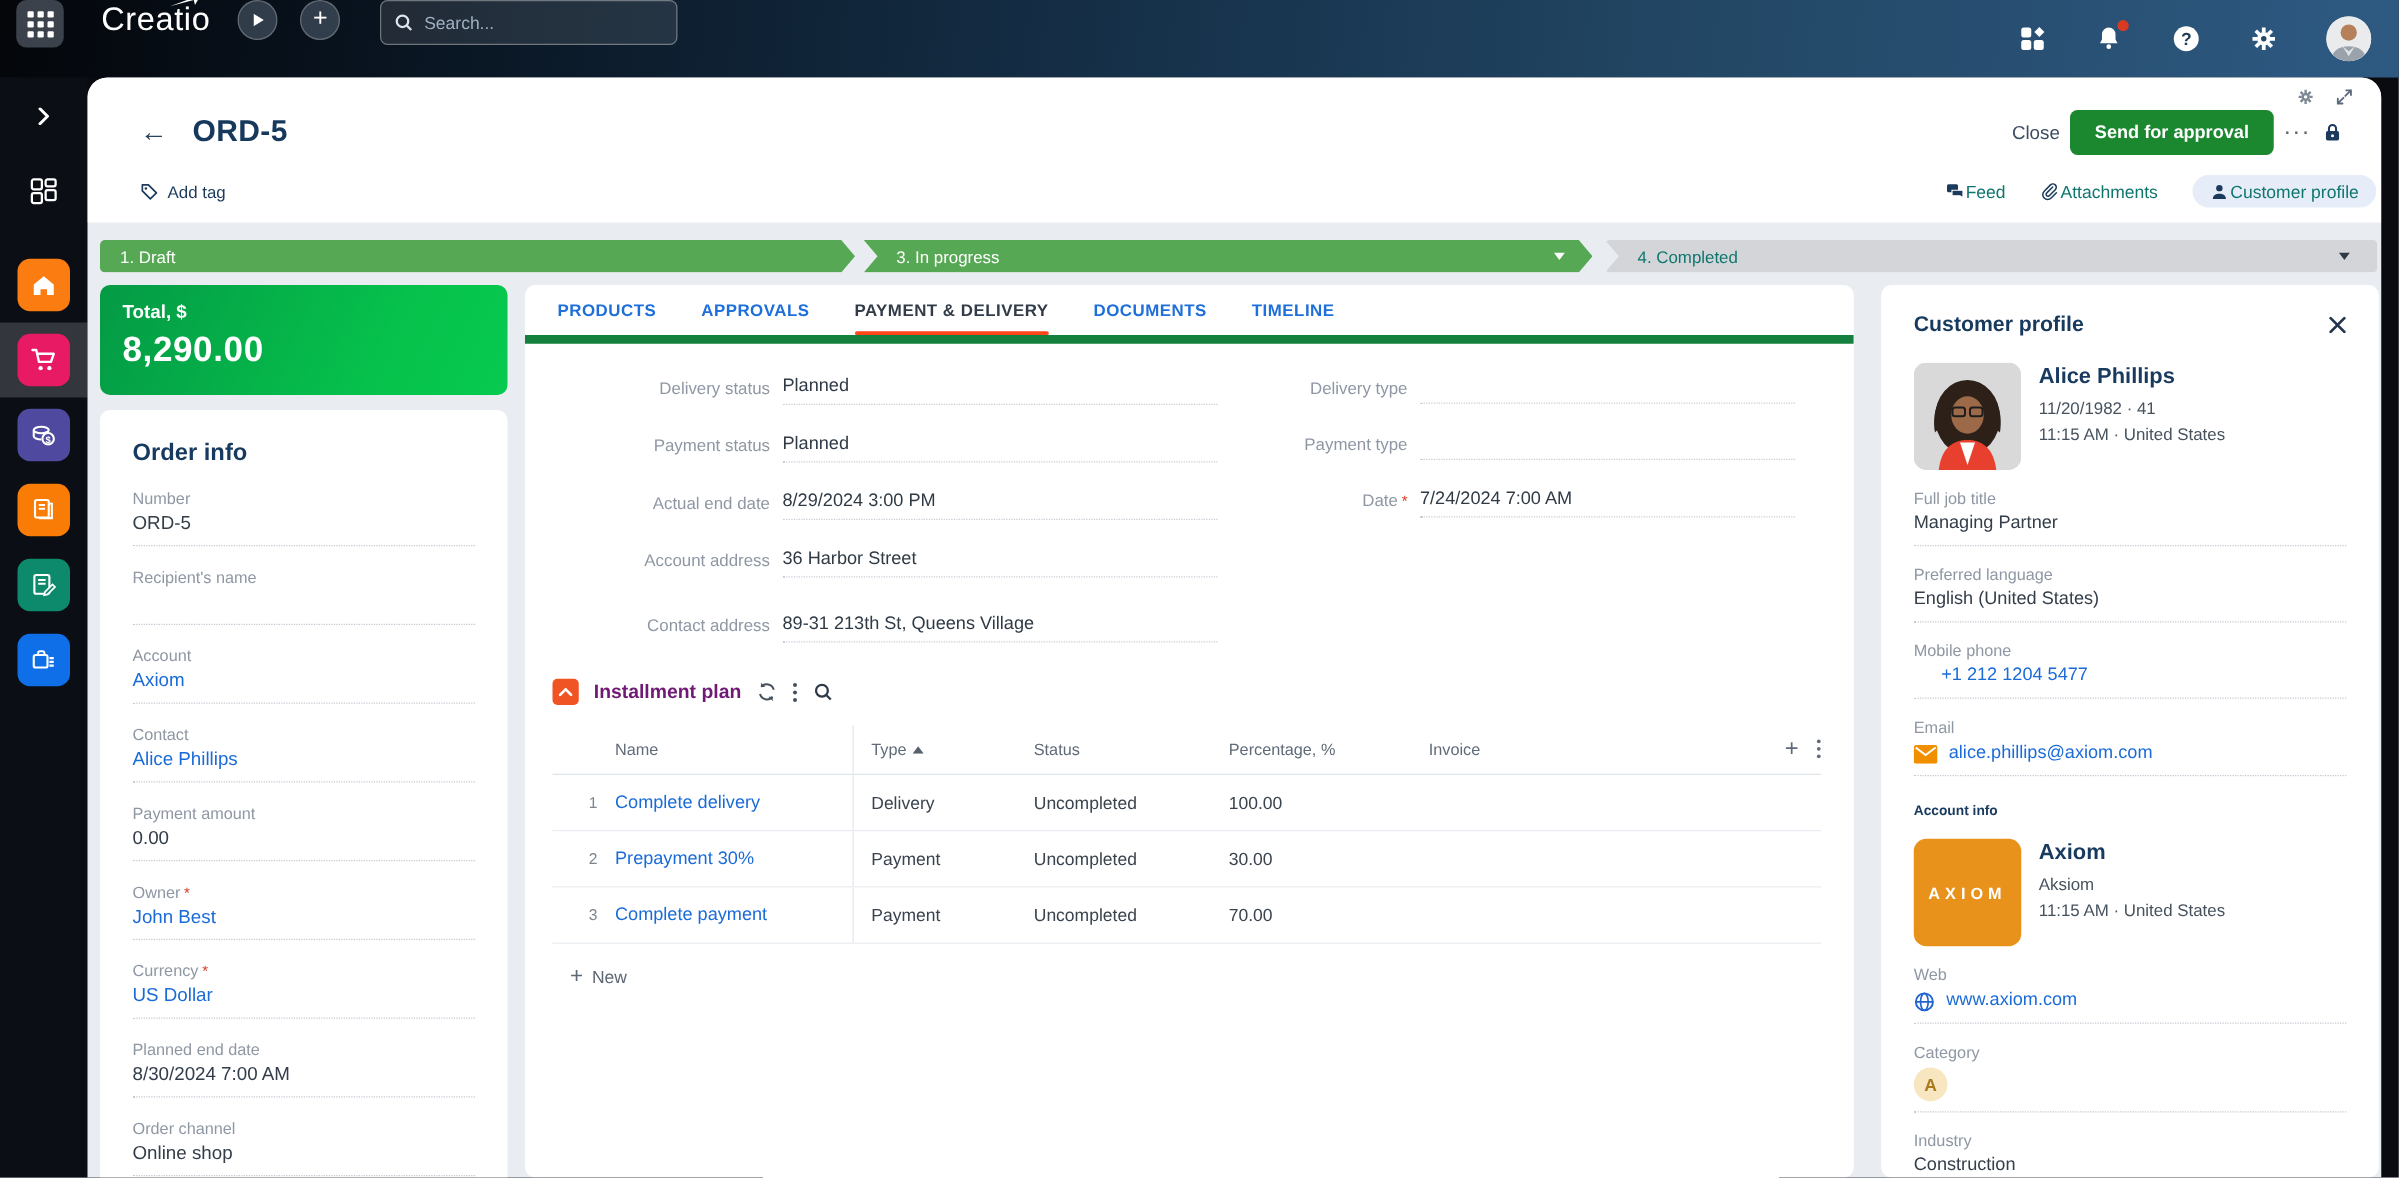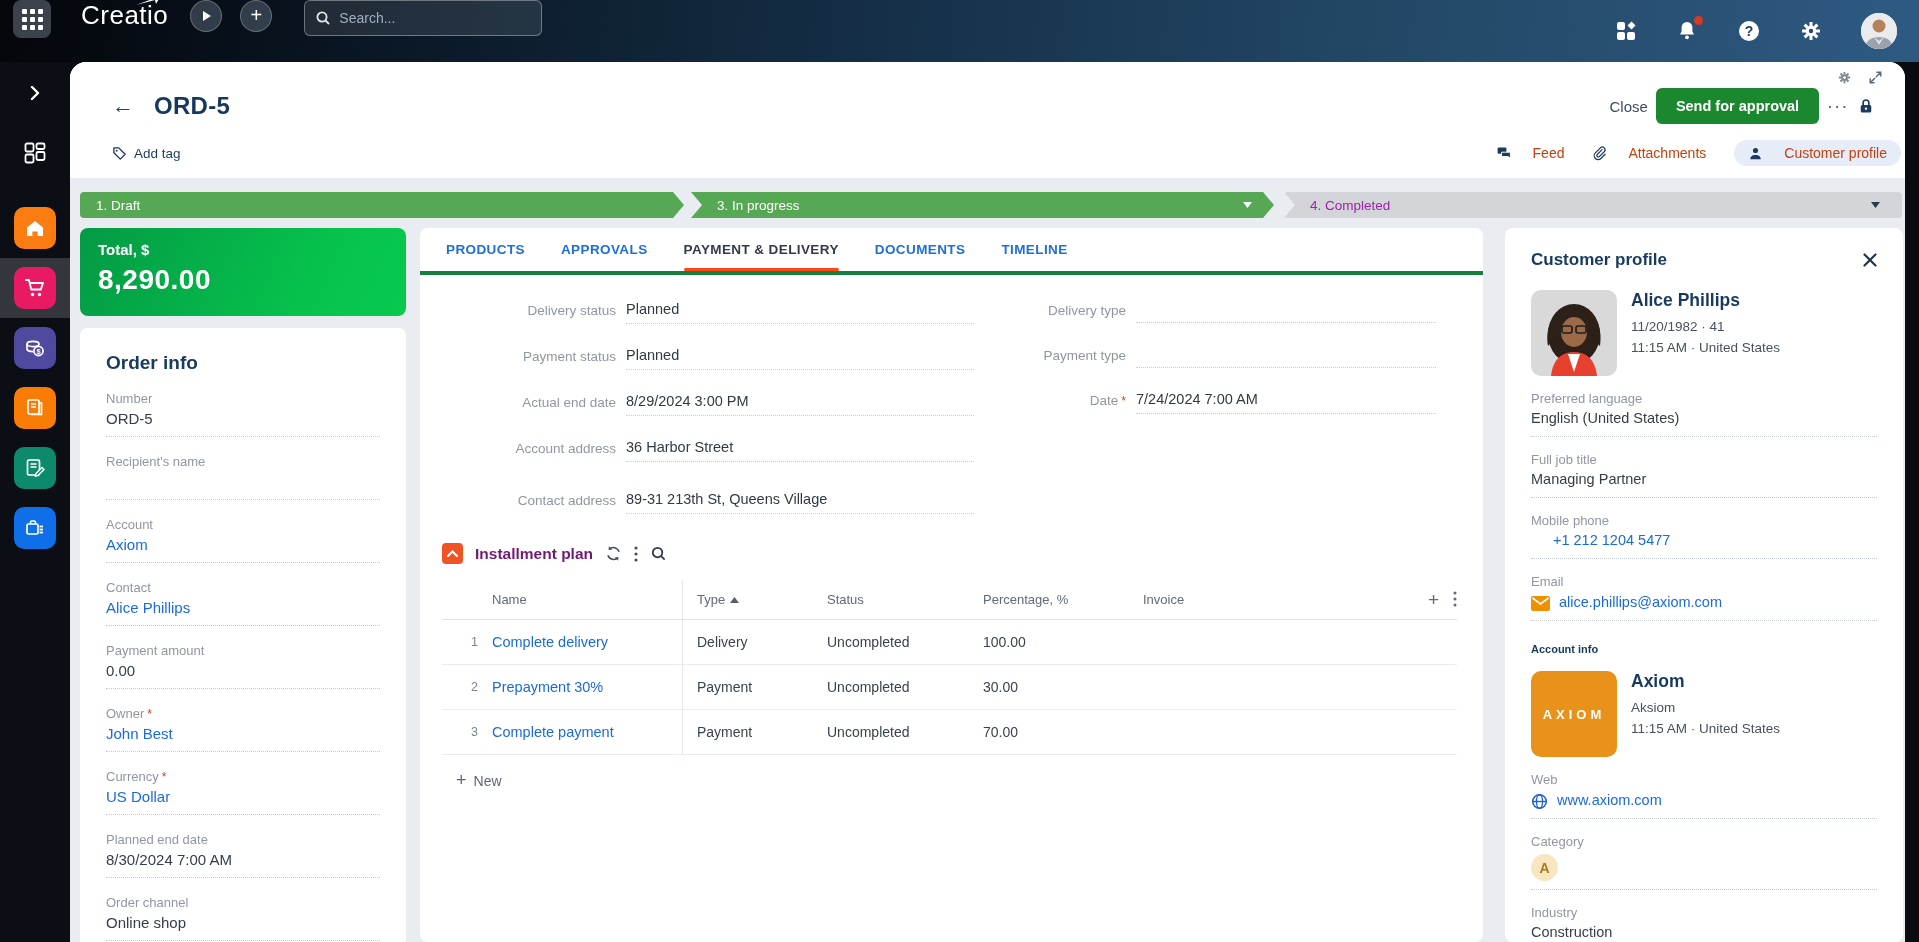--- a/index.html
+++ b/index.html
@@ -48,29 +48,29 @@
   .back-arrow{ font-size:22px; color:#29435e; cursor:pointer; margin-right:20px; }
   .page-title{ font-size:24px; font-weight:700; color:#16385c; letter-spacing:.3px; }
   .head-actions{ margin-left:auto; display:flex; align-items:center; gap:8px; }
   .close-link{ font-size:15px; color:#3c4c61; cursor:pointer; }
   .btn-green{ background:#1b8830; color:#fff; font-size:14.5px; font-weight:700; border:none; border-radius:6px;
     padding:10px 20px; cursor:pointer; font-family:"Liberation Sans",sans-serif; }
   .more-dots{ color:#5b6470; font-size:19px; letter-spacing:2px; cursor:pointer; padding-bottom:8px;}
   .tag-row{ position:absolute; left:42px; right:4px; top:78px; display:flex; align-items:center; }
   .add-tag{ display:flex; align-items:center; gap:7px; color:#1c3a5c; font-size:13.5px; cursor:pointer; }
   .head-links{ margin-left:auto; display:flex; align-items:center; gap:28px; }
-  .head-link{ display:flex; align-items:flex-end; gap:21px; color:#c2410c; font-size:14px; cursor:pointer; }
+  .head-link{ display:flex; align-items:flex-end; gap:1px; color:#0f766e; font-size:14px; cursor:pointer; }
   .head-link.pill{ background:#e7ecf9; border-radius:15px; padding:5px 14px; }
 
   
   .stagebar{ position:absolute; left:10px; top:130px; width:1822px; height:26px; display:flex; }
   .stage{ height:26px; display:flex; align-items:center; font-size:13.5px; position:relative; }
   .stage .lbl{ padding-left:16px; white-space:nowrap; }
   .stage.green{ background:#56a854; color:#fff; }
-  .stage.gray{ background:#d3d5d8; color:#a21caf; border-radius:4px; }
+  .stage.gray{ background:#d3d5d8; color:#0f766e; border-radius:4px; }
   .s1{ width:604px; border-radius:4px 0 0 4px; clip-path:polygon(0 0,calc(100% - 11px) 0,100% 50%,calc(100% - 11px) 100%,0 100%); }
   .s2{ width:583px; margin-left:7px; clip-path:polygon(0 0,calc(100% - 11px) 0,100% 50%,calc(100% - 11px) 100%,0 100%,11px 50%); }
   .s3{ width:618px; margin-left:10px; clip-path:polygon(0 0,100% 0,100% 100%,0 100%,11px 50%); }
   .stage .caret{ position:absolute; right:22px; top:10px; }
 
   
   .total-card{ position:absolute; left:10px; top:166px; width:326px; height:88px; border-radius:8px;
     background:linear-gradient(115deg,#049a45 0%,#06c24c 70%,#07ca4f 100%); color:#fff; padding:13px 18px; }
   .total-label{ font-size:15px; font-weight:700; }
   .total-value{ font-size:28px; font-weight:800; margin-top:6px; letter-spacing:.5px; }
@@ -79,21 +79,21 @@
     padding:24px 26px; }
   .card-title{ font-size:19px; font-weight:700; color:#173a5e; }
   .ifield{ margin-top:17px; border-bottom:1px dotted #c4cad2; padding-bottom:7px; }
   .ifield .flabel{ font-size:13px; color:#8e97a3; }
   .ifield .fvalue{ font-size:15px; color:#333e4a; margin-top:4px; min-height:19px; }
   .ifield .fvalue.link{ color:#1a6bd8; cursor:pointer; }
   .req{ color:#d93a22; margin-left:3px; font-size:12px; }
 
   
   .main-card{ position:absolute; left:350px; top:166px; width:1063px; height:714px; background:#fff; border-radius:8px; overflow:hidden; }
-  .tabs{ display:flex; gap:36px; padding:0 26px; height:47px; align-items:center; border-bottom:4px solid #15803d; }
+  .tabs{ display:flex; gap:36px; padding:0 26px; height:47px; align-items:center; border-bottom:7px solid #15803d; }
   .tab{ font-size:13.5px; font-weight:700; letter-spacing:.4px; color:#1e6fd9; cursor:pointer; position:relative; height:100%;
     display:flex; align-items:center; }
   .tab.active{ color:#323c48; }
   .tab.active::after{ content:""; position:absolute; left:0; right:0; bottom:0; height:3px; background:#ff471a; border-radius:2px; }
 
   .form-area{ display:flex; padding:26px 26px 0 26px; }
   .fcol{ display:flex; flex-direction:column; }
   .fcol.left{ width:530px; }
   .fcol.right{ width:460px; }
   .frow{ display:flex; margin-bottom:23px; align-items:flex-start; }
@@ -601,26 +601,26 @@
       <div>
         <div class="p-name">Alice Phillips</div>
         <div class="p-meta">
           <div>11/20/1982 · 41</div>
           <div>11:15 AM · United States</div>
         </div>
       </div>
     </div>
 
     <div class="rfield">
+      <div class="flabel">Full job title</div>
+      <div class="fvalue">Managing Partner</div>
+    </div>
+    <div class="rfield">
       <div class="flabel">Preferred language</div>
       <div class="fvalue">English (United States)</div>
-    </div>
-    <div class="rfield">
-      <div class="flabel">Full job title</div>
-      <div class="fvalue">Managing Partner</div>
     </div>
     <div class="rfield">
       <div class="flabel">Mobile phone</div>
       <div class="fvalue link indent">+1 212 1204 5477</div>
     </div>
     <div class="rfield">
       <div class="flabel">Email</div>
       <div class="icon-val">
         <svg width="19" height="15" viewBox="0 0 19 15">
           <rect width="19" height="15" rx="2" fill="#f09000"></rect>

